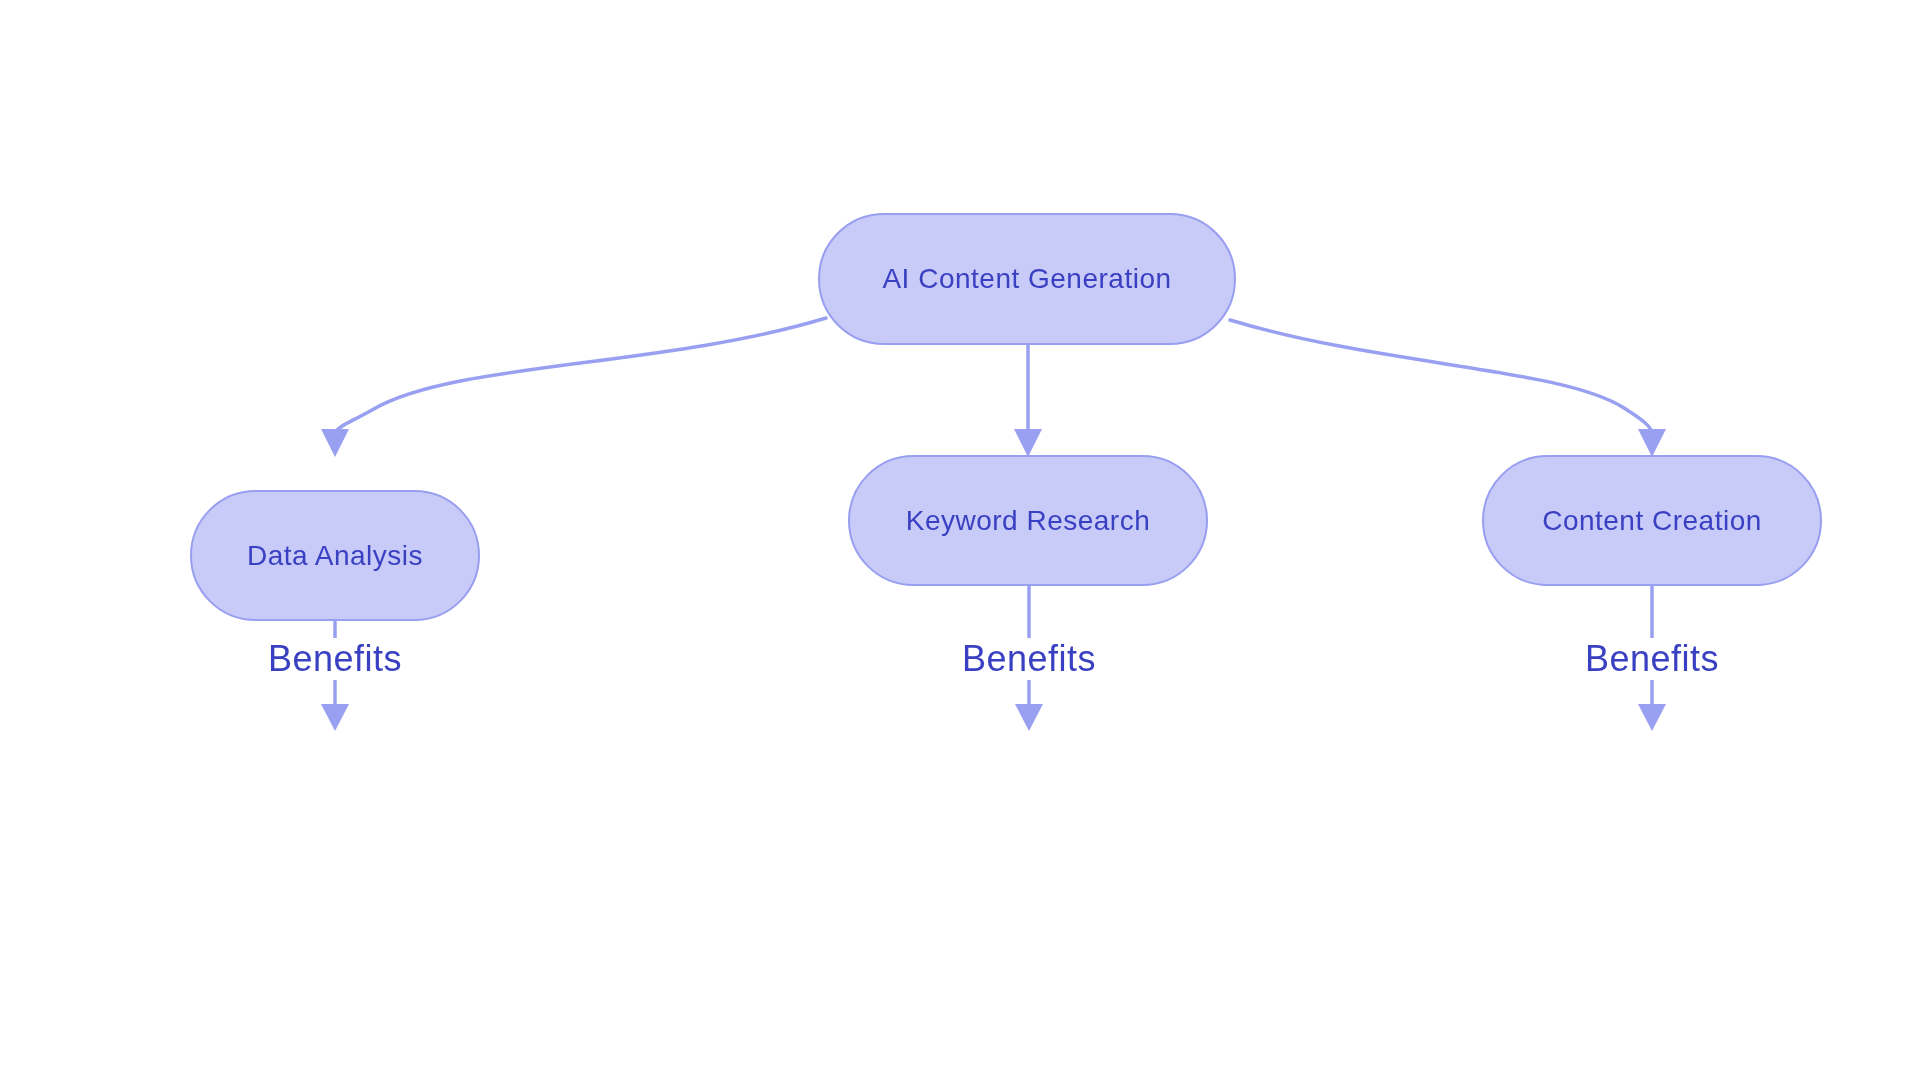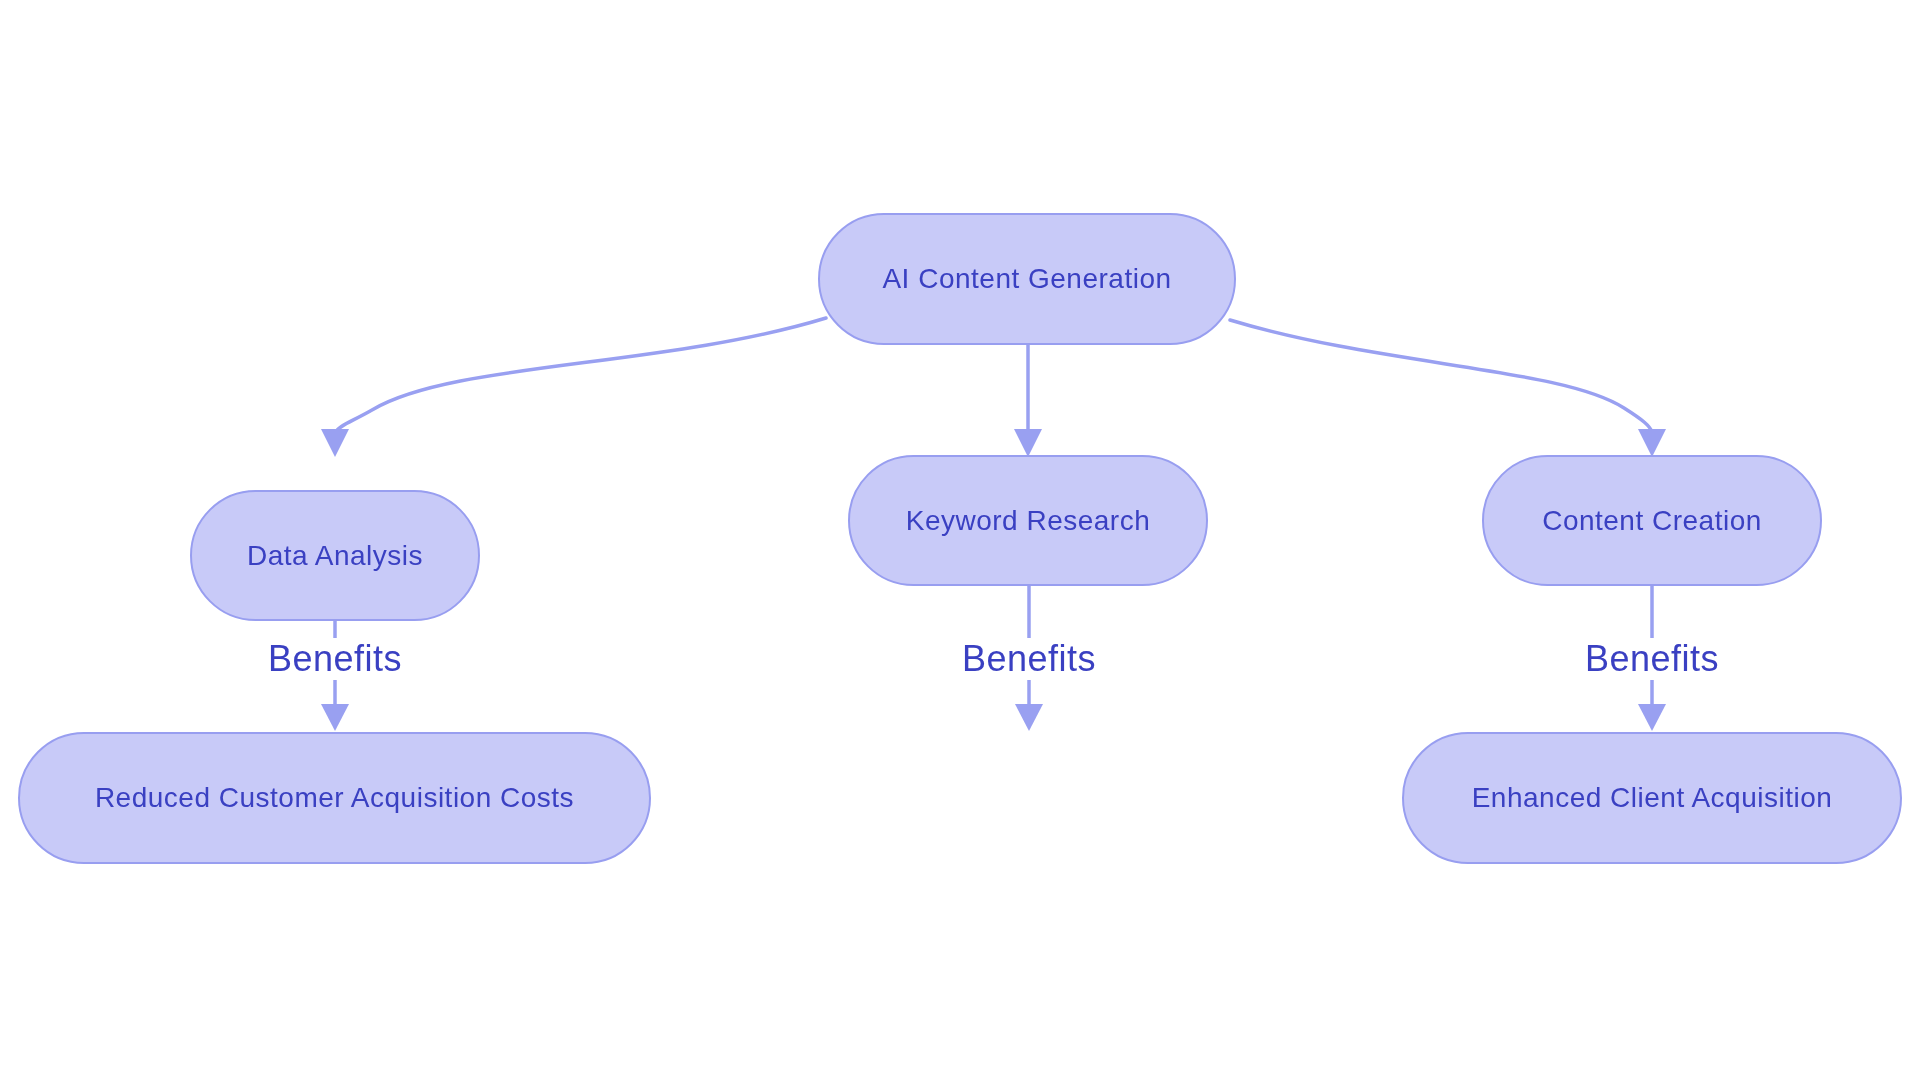--- a/index.html
+++ b/index.html
@@ -99,26 +99,20 @@
   </div>
 
   <div class="node" style="left:848px; top:455px; width:360px; height:131px;">
     <span class="node-label">Keyword Research</span>
   </div>
 
   <div class="node" style="left:1482px; top:455px; width:340px; height:131px;">
     <span class="node-label">Content Creation</span>
   </div>
 
-  <div class="node" style="left:18px; top:732px; width:633px; height:132px;">
-    <span class="node-label">Reduced Customer Acquisition Costs</span>
-  </div>
 
 
-  <div class="node" style="left:1402px; top:732px; width:500px; height:132px;">
-    <span class="node-label">Enhanced Client Acquisition</span>
-  </div>
 
   <div class="edge-label" style="left:335px; top:659px;">Benefits</div>
   <div class="edge-label" style="left:1029px; top:659px;">Benefits</div>
   <div class="edge-label" style="left:1652px; top:659px;">Benefits</div>
 
 </div>
 
 </body></html>

